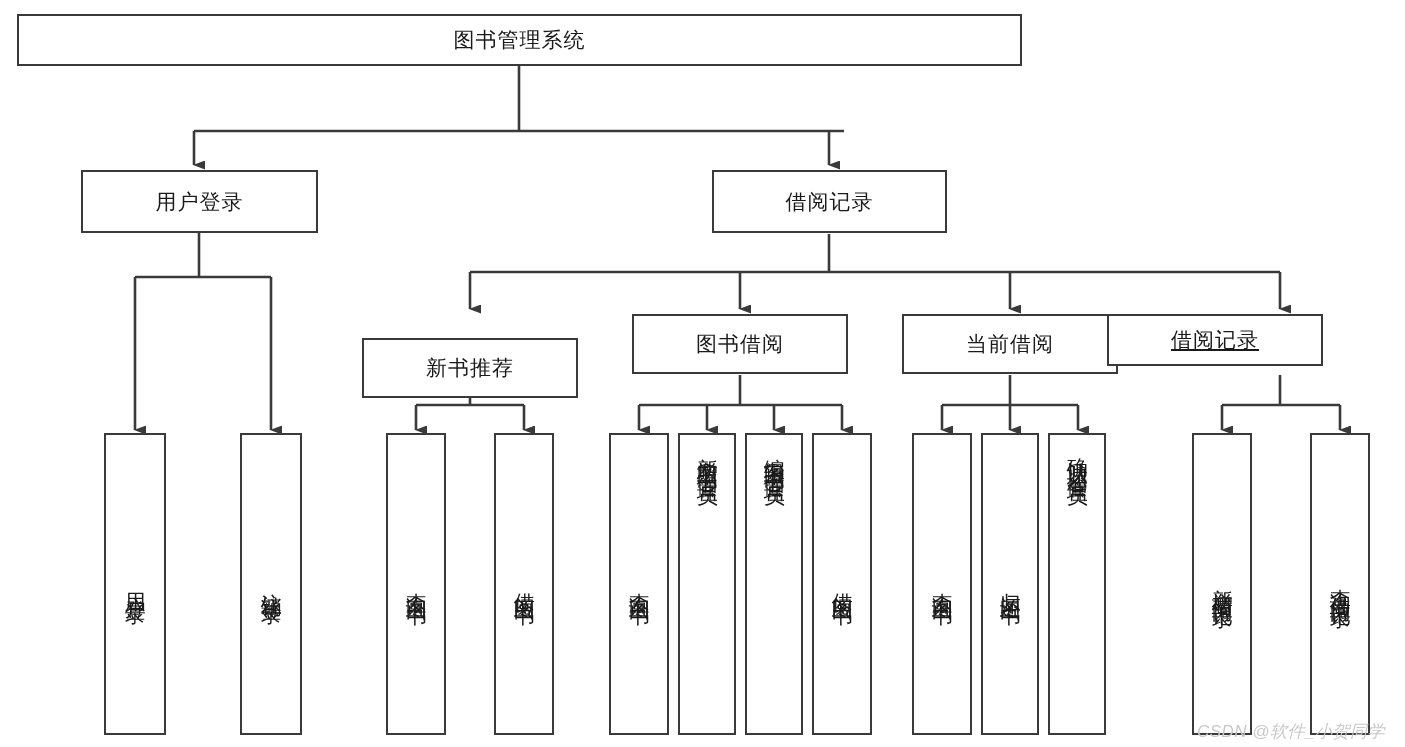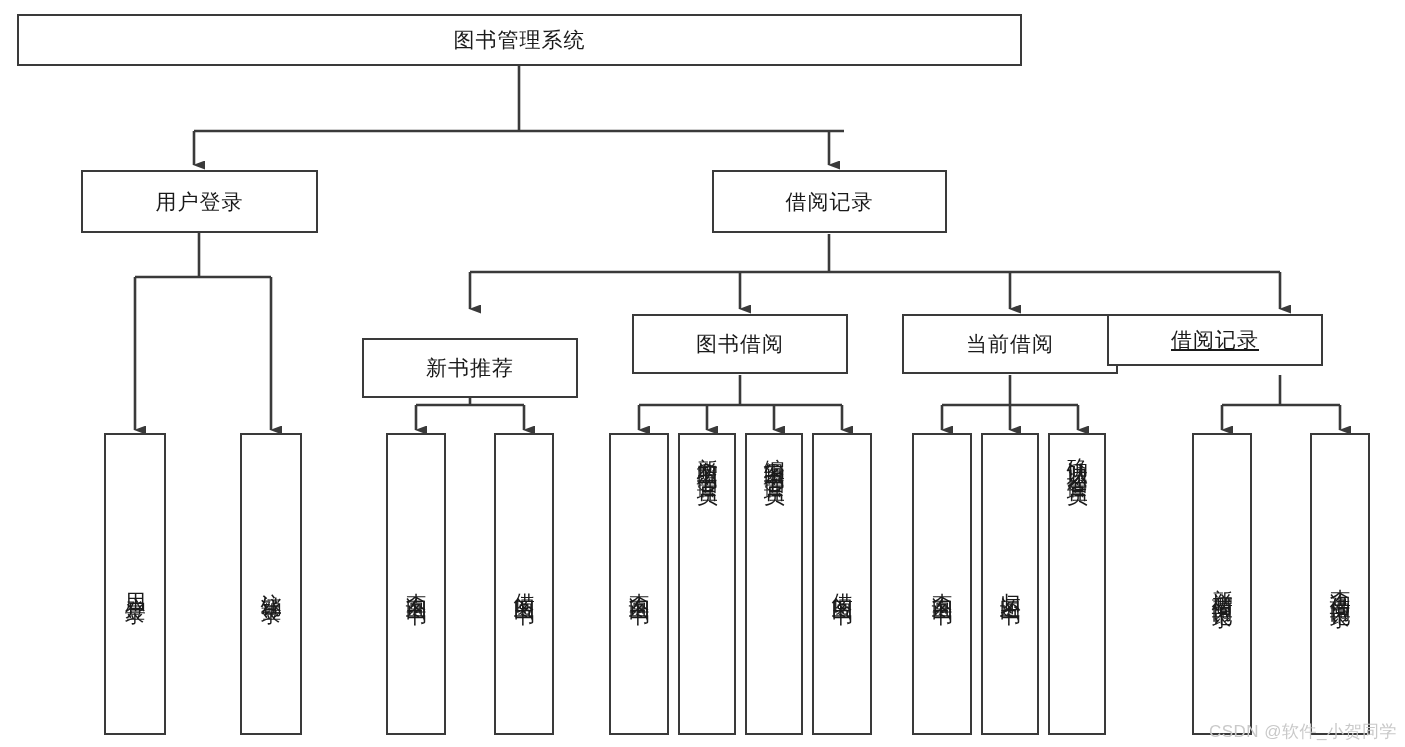--- a/index.html
+++ b/index.html
@@ -51,27 +51,28 @@
     line-height: 1.25;
     justify-content: flex-start;
     padding-top: 6px;
   }
   .node.vert.mid {
     justify-content: center;
     padding-top: 0;
   }
   .watermark {
     position: absolute;
-    right: 8px;
+    right: 20px;
     bottom: 4px;
     font-size: 17px;
     color: #c9c9c9;
     letter-spacing: 0.5px;
     white-space: nowrap;
     pointer-events: none;
+    font-style: italic;
   }
 </style>
 </head>
 <body>
 
 <div id="diagram-root">
 
   <svg class="layer" viewBox="0 0 1405 747">
     <defs>
       <marker id="arrowhead" markerWidth="10" markerHeight="12" refX="4.5" refY="11" orient="auto" markerUnits="userSpaceOnUse">

